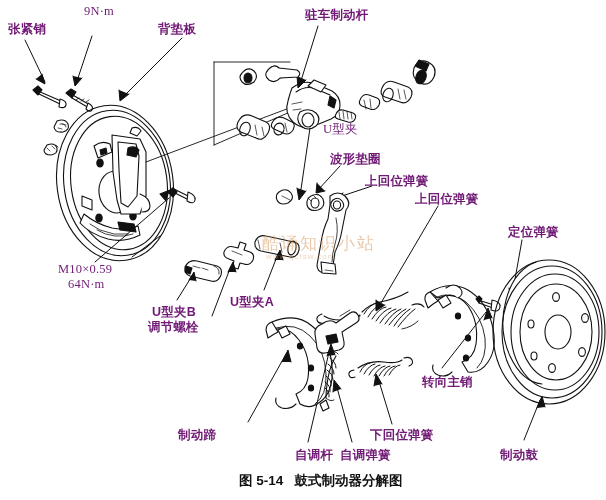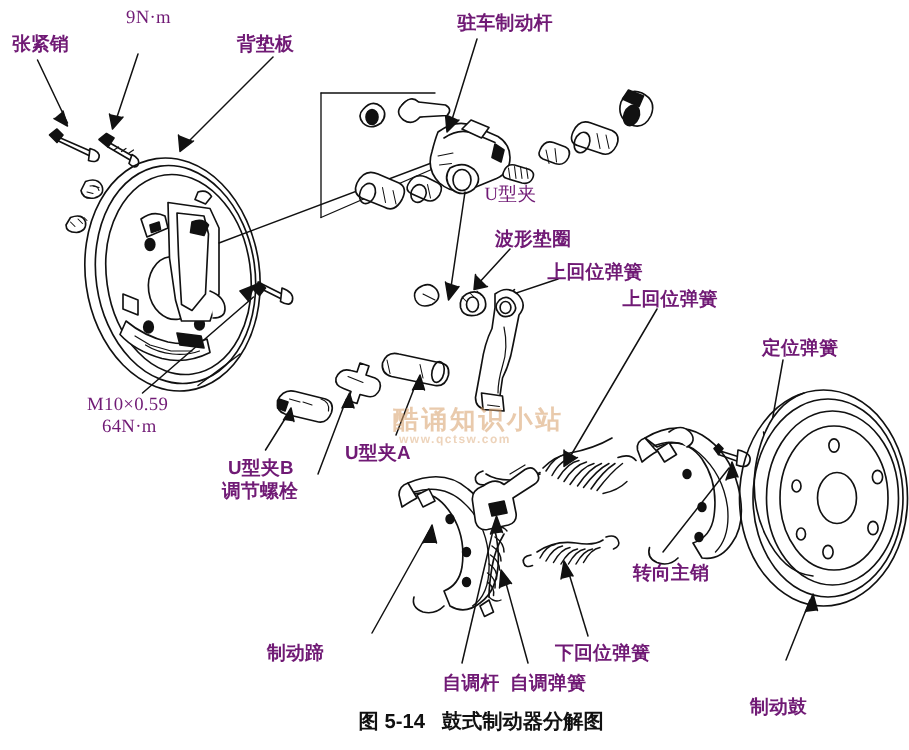--- a/index.html
+++ b/index.html
@@ -3,21 +3,21 @@
 <meta charset="utf-8">
 <style>
   html,body{margin:0;padding:0;background:#ffffff;}
   body{width:606px;height:500px;position:relative;overflow:hidden;
        font-family:"Liberation Sans","DejaVu Sans",sans-serif;color:#111;}
   #stage{position:absolute;inset:0;width:606px;height:500px;}
   .lbl{position:absolute;font-weight:bold;font-size:12.5px;line-height:1.15;
        white-space:pre;color:#701a75;letter-spacing:.2px;}
   .lbl.plain{font-family:"Liberation Serif","DejaVu Serif",serif;font-weight:normal;font-size:12.5px;}
   .cap{position:absolute;font-weight:bold;font-size:13.5px;white-space:pre;color:#111;}
-  .wm{position:absolute;color:#d8a06a;opacity:.55;font-weight:bold;white-space:pre;pointer-events:none;margin-top:36px;}
+  .wm{position:absolute;color:#d8a06a;opacity:.55;font-weight:normal;white-space:pre;pointer-events:none;}
   svg{position:absolute;left:0;top:0;}
 </style>
 </head>
 <body>
 
 <div id="stage">
 
 <svg width="606" height="500" viewBox="0 0 606 500" fill="none" stroke="#111" stroke-width="1.1" stroke-linecap="round" stroke-linejoin="round">
 
   <g stroke-width="1">
@@ -353,20 +353,20 @@
 <div class="lbl plain" style="left:58px;top:262px;">M10×0.59</div>
 <div class="lbl plain" style="left:68px;top:277px;">64N·m</div>
 <div class="lbl" style="left:152px;top:305px;">U型夹B</div>
 <div class="lbl" style="left:148px;top:320px;">调节螺栓</div>
 <div class="lbl" style="left:230px;top:295px;">U型夹A</div>
 <div class="lbl" style="left:178px;top:428px;">制动蹄</div>
 <div class="lbl" style="left:295px;top:448px;text-align:center;">自调杆</div>
 <div class="lbl" style="left:340px;top:448px;">自调弹簧</div>
 <div class="lbl" style="left:370px;top:428px;">下回位弹簧</div>
 <div class="lbl" style="left:422px;top:375px;">转向主销</div>
-<div class="lbl" style="left:500px;top:448px;margin-top:16px;">制动鼓</div>
+<div class="lbl" style="left:500px;top:448px;">制动鼓</div>
 
 <div class="wm" style="left:262px;top:232px;font-size:17px;letter-spacing:2px;">酷诵知识小站</div>
 <div class="wm" style="left:266px;top:252px;font-size:8px;letter-spacing:1px;opacity:.45;">www.qctsw.com</div>
 
 <div class="cap" style="left:212px;top:472px;margin-left:27px;">图 5-14   鼓式制动器分解图</div>
 
 </div>
 
 </body></html>

